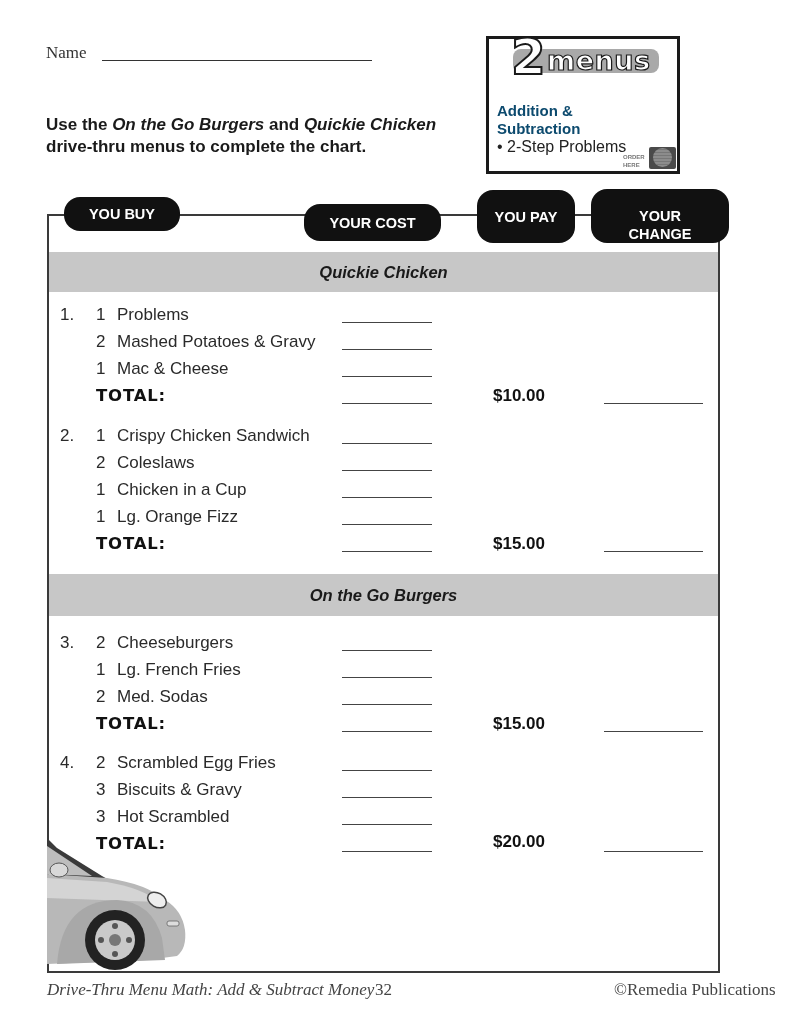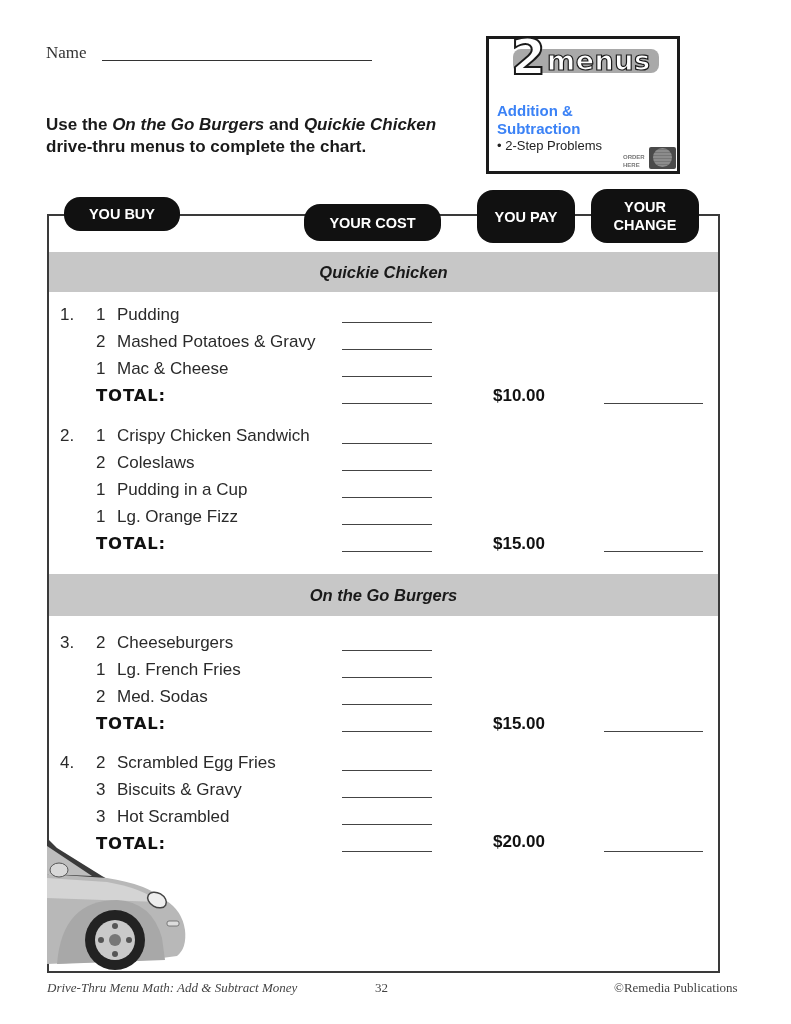--- a/index.html
+++ b/index.html
@@ -15,55 +15,55 @@
   .instructions { left: 46px; top: 114px; width: 430px; font-size: 17px; font-weight: bold; line-height: 22px; color: #1a1a1a; }
   .instructions i { font-style: italic; }
 
   
   .badge { left: 486px; top: 36px; width: 194px; height: 138px; border: 3px solid #1a1a1a; background: #fff; box-sizing: border-box; }
   .badge-banner { position: absolute; left: 24px; top: 10px; width: 146px; height: 24px; background: #a9a9a9; border-radius: 8px; }
   .badge-two { position: absolute; left: 22px; top: -10px; font-size: 50px; font-weight: bold; color: #fff;
                -webkit-text-stroke: 2px #1a1a1a; font-family: "DejaVu Sans", sans-serif; line-height: 56px; }
   .badge-menus { position: absolute; left: 58px; top: 6px; font-size: 27px; font-weight: bold; color: #fff;
                  -webkit-text-stroke: 1.2px #1a1a1a; font-family: "DejaVu Sans", sans-serif; letter-spacing: 0.5px; }
-  .badge-title { position: absolute; left: 8px; top: 63px; font-size: 15px; font-weight: bold; line-height: 18px; color: #3b82f6; }
-  .badge-sub { position: absolute; left: 8px; top: 99px; font-size: 13px; color: #222; }
+  .badge-title { position: absolute; left: 8px; top: 63px; font-size: 15px; font-weight: bold; line-height: 18px; color: #0c4a6e; }
+  .badge-sub { position: absolute; left: 8px; top: 99px; font-size: 16px; color: #222; }
   .badge-order { position: absolute; left: 134px; top: 114px; font-size: 6px; line-height: 8px; color: #777; font-weight: bold; }
   .badge-speaker { position: absolute; left: 160px; top: 108px; width: 27px; height: 22px; background: #4a4a4a; border-radius: 2px; }
   .badge-speaker::after { content: ""; position: absolute; left: 4px; top: 1px; width: 19px; height: 19px; border-radius: 50%;
                           background: repeating-linear-gradient(0deg, #8c8c8c 0 2px, #777 2px 3px); }
 
   
   .frame { left: 47px; top: 215px; width: 673px; height: 758px; border: 2px solid #3a3a3a; border-top: none; box-sizing: border-box; }
   .frame-top { left: 47px; top: 214px; width: 673px; border-top: 2px solid #3a3a3a; }
 
   .pill { background: #111; color: #fff; font-weight: bold; font-size: 14.5px; border-radius: 16px; text-align: center;
           display: flex; align-items: center; justify-content: center; line-height: 18px; }
   .pill-buy { left: 64px; top: 197px; width: 116px; height: 34px; }
   .pill-cost { left: 304px; top: 204px; width: 137px; height: 37px; }
   .pill-pay { left: 477px; top: 190px; width: 98px; height: 53px; }
-  .pill-change { left: 591px; top: 189px; width: 108px; height: 54px; }
+  .pill-change { left: 591px; top: 189px; width: 138px; height: 54px; align-items: flex-end; }
 
   .section-bar { left: 49px; width: 669px; background: #c7c7c7; text-align: center; font-style: italic; font-weight: bold;
                  font-size: 16.5px; color: #1a1a1a; display: flex; align-items: center; justify-content: center; }
   .sec1 { top: 252px; height: 40px; }
   .sec2 { top: 574px; height: 42px; }
 
   .row-num { left: 60px; font-size: 17px; color: #2a2a2a; }
   .row-qty { left: 96px; font-size: 17px; color: #2a2a2a; }
   .row-item { left: 117px; font-size: 17px; color: #2a2a2a; }
   .total-label { left: 96px; font-size: 16.5px; font-weight: bold; color: #111; letter-spacing: 0.8px; font-family: "DejaVu Sans", sans-serif; }
   .blank-cost { left: 342px; width: 90px; border-bottom: 1.5px solid #444; }
   .blank-change { left: 604px; width: 99px; border-bottom: 1.5px solid #444; }
   .pay-amount { left: 493px; font-size: 17px; font-weight: bold; color: #111; }
 
   
   .car { left: 47px; top: 838px; width: 145px; height: 135px; }
 
-  .footer { top: 980px; font-size: 13px; color: #444; font-family: "Liberation Serif", serif; }
+  .footer { top: 980px; font-size: 17px; color: #444; font-family: "Liberation Serif", serif; }
   .footer-left { left: 47px; font-style: italic; }
   .footer-center { left: 375px; }
   .footer-right { left: 614px; }
 </style>
 </head>
 <body>
 
 <div class="abs name-label">Name</div>
 <div class="abs name-line"></div>
 
@@ -95,21 +95,21 @@
   <div>
     <div>YOUR</div>
     <div>CHANGE</div>
   </div>
 </div>
 
 <div class="abs section-bar sec1">Quickie Chicken</div>
 
 <div class="abs row-num" style="top:305px">1.</div>
 <div class="abs row-qty" style="top:305px">1</div>
-<div class="abs row-item" style="top:305px">Pudding</div>
+<div class="abs row-item" style="top:305px">Problems</div>
 <div class="abs blank-cost" style="top:322px"></div>
 
 <div class="abs row-qty" style="top:332px">2</div>
 <div class="abs row-item" style="top:332px">Mashed Potatoes &amp; Gravy</div>
 <div class="abs blank-cost" style="top:349px"></div>
 
 <div class="abs row-qty" style="top:359px">1</div>
 <div class="abs row-item" style="top:359px">Mac &amp; Cheese</div>
 <div class="abs blank-cost" style="top:376px"></div>
 
@@ -121,21 +121,21 @@
 <div class="abs row-num" style="top:426px">2.</div>
 <div class="abs row-qty" style="top:426px">1</div>
 <div class="abs row-item" style="top:426px">Crispy Chicken Sandwich</div>
 <div class="abs blank-cost" style="top:443px"></div>
 
 <div class="abs row-qty" style="top:453px">2</div>
 <div class="abs row-item" style="top:453px">Coleslaws</div>
 <div class="abs blank-cost" style="top:470px"></div>
 
 <div class="abs row-qty" style="top:480px">1</div>
-<div class="abs row-item" style="top:480px">Pudding in a Cup</div>
+<div class="abs row-item" style="top:480px">Chicken in a Cup</div>
 <div class="abs blank-cost" style="top:497px"></div>
 
 <div class="abs row-qty" style="top:507px">1</div>
 <div class="abs row-item" style="top:507px">Lg. Orange Fizz</div>
 <div class="abs blank-cost" style="top:524px"></div>
 
 <div class="abs total-label" style="top:534px">TOTAL:</div>
 <div class="abs blank-cost" style="top:551px"></div>
 <div class="abs pay-amount" style="top:534px">$15.00</div>
 <div class="abs blank-change" style="top:551px"></div>

